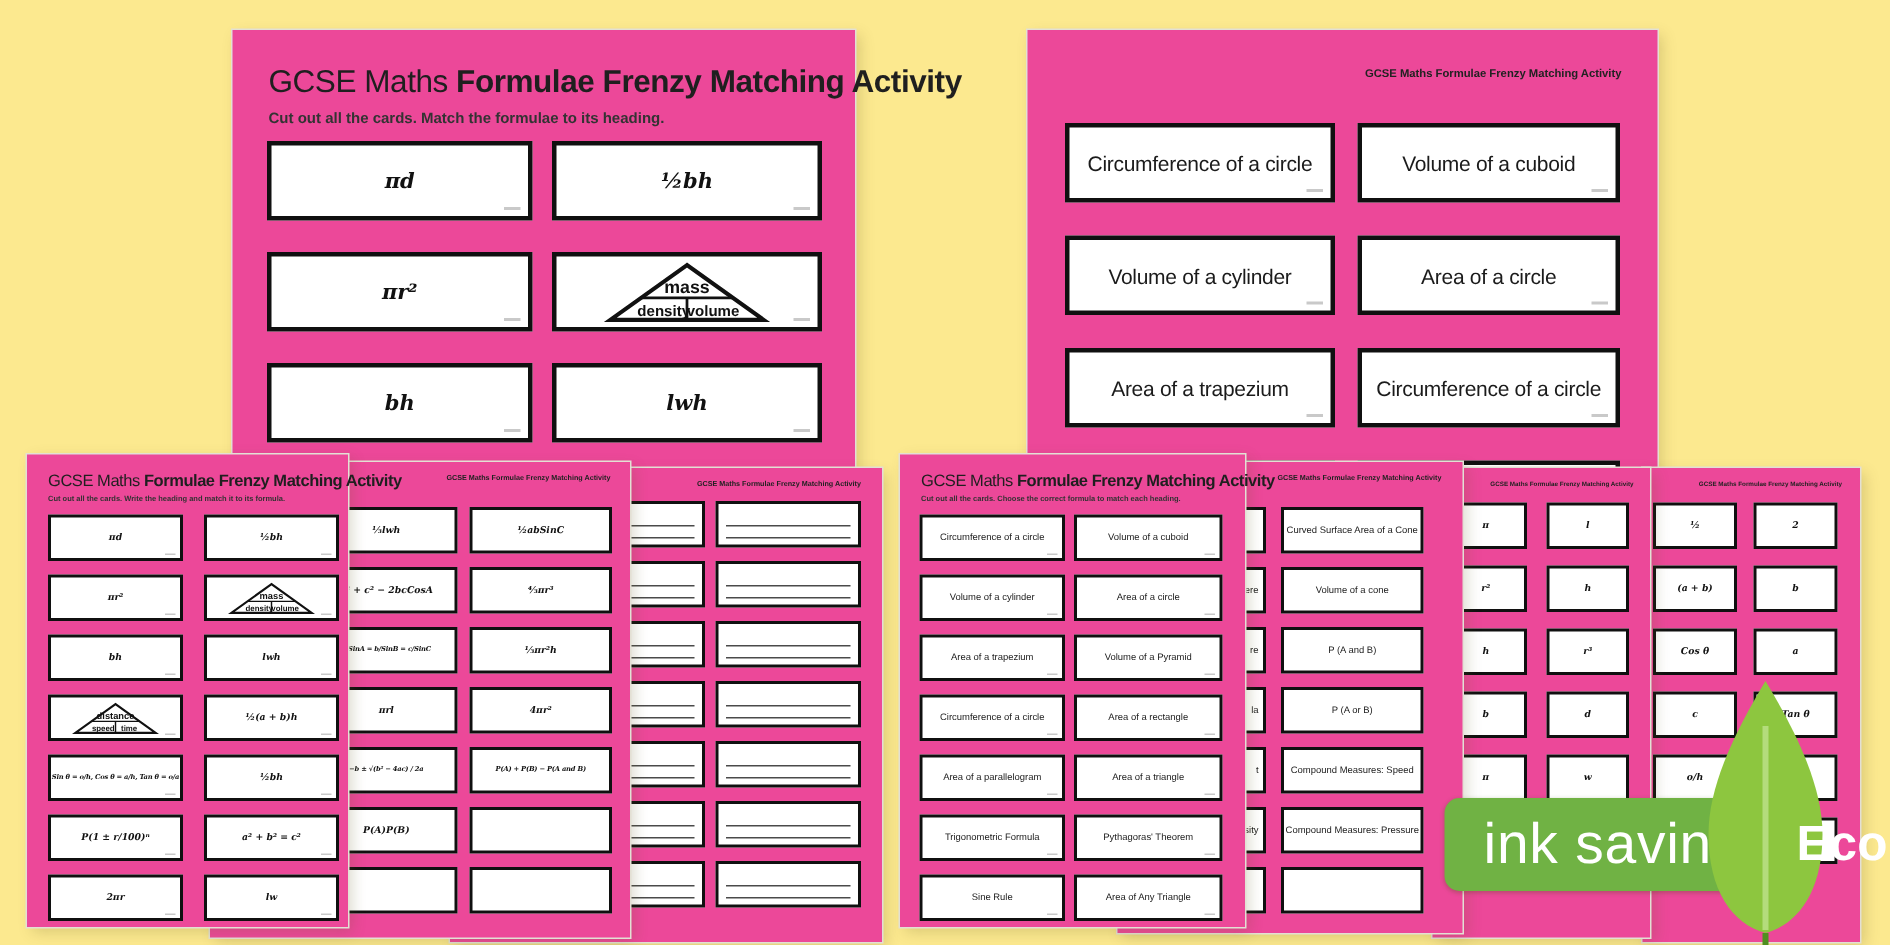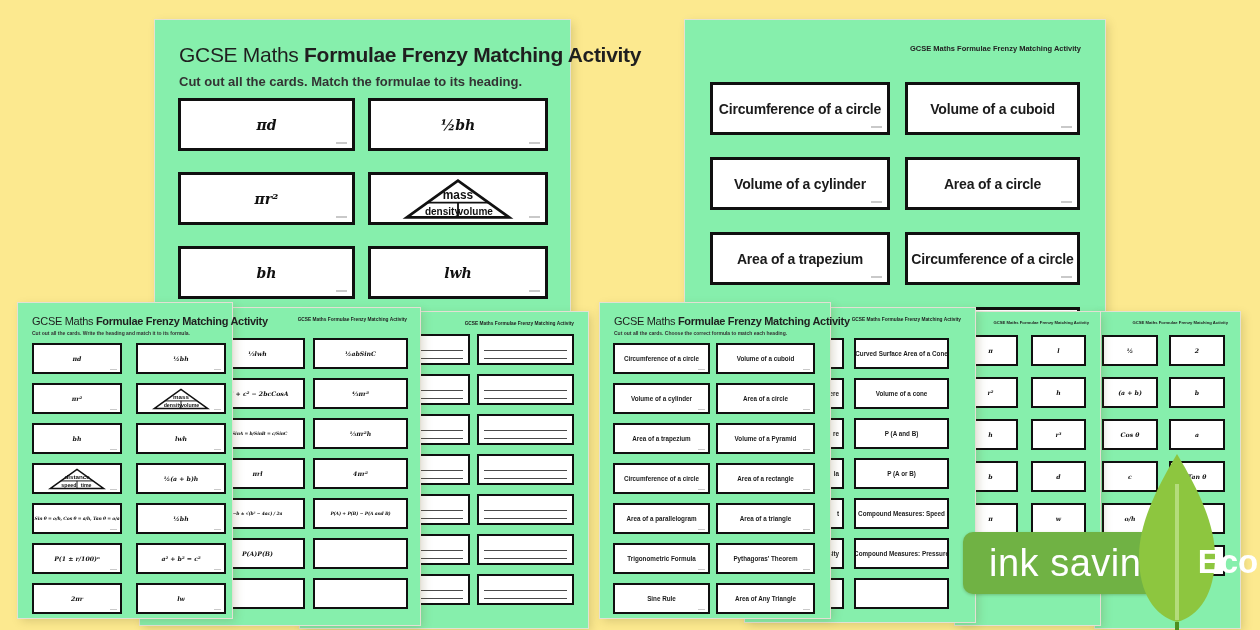--- a/index.html
+++ b/index.html
@@ -2,58 +2,58 @@
 <html><head>
 <meta charset="utf-8">
 <style>
   html,body{margin:0;padding:0;}
   body{
     width:1260px;height:630px;position:relative;overflow:hidden;
     background:#fce98f;
     font-family:"Liberation Sans",sans-serif;
   }
   .page{
-    position:absolute;background:#86efac;
+    position:absolute;background:#ec4899;
     box-shadow:0 0 0 1px #e3e0d4, 3px 3px 9px rgba(95,85,30,.22);
   }
   
   .big-title{color:#1f1f1f;letter-spacing:-0.3px;white-space:nowrap;}
   .big-title .tn{font-weight:400;}
   .big-title .tb{font-weight:700;}
   .sm-header{font-weight:700;color:#222;text-align:right;white-space:nowrap;}
   .subtitle{font-weight:700;color:#333;}
   
   .cards{display:grid;}
   .card{
     border:2px solid #101010;background:#fff;position:relative;
     display:flex;align-items:center;justify-content:center;overflow:hidden;
   }
   .pg-big .card{border-width:3px;}
   .t-math .cv{font-family:"DejaVu Serif",serif;font-style:italic;font-weight:700;color:#111;white-space:nowrap;}
-  .t-text .cv,.t-frag .cv{font-weight:700;color:#1b1b1b;white-space:nowrap;}
+  .t-text .cv,.t-frag .cv{font-weight:400;color:#1b1b1b;white-space:nowrap;}
   .pg-big .t-math .cv{font-size:14px;}
   .pg-big .t-text .cv{font-size:14px;letter-spacing:-0.2px;}
   .pg-sm .t-math .cv{font-size:6.2px;}
   .pg-sm .t-text .cv,.pg-sm .t-frag .cv{font-size:6.3px;}
   .pg-sm .card.sm .cv{font-size:4.5px;letter-spacing:-0.15px;}
   .t-frag{justify-content:flex-end;}
   .t-frag .cv{padding-right:3px;}
   .t-lines i{position:absolute;left:5px;right:5px;border-top:1.2px solid #4a4a4a;}
   .t-lines i:nth-child(1){top:52%;}
   .t-lines i:nth-child(2){top:80%;}
   .pg-big .t-tri svg{width:112px;height:42px;}
   .pg-sm .t-tri svg{width:58px;height:22px;}
   .tri text{font-family:"Liberation Sans",sans-serif;font-weight:700;fill:#111;}
   
   .has-wm .card::after{content:"";position:absolute;right:5px;bottom:4px;width:11px;height:2px;background:#c9c9c9;}
   .pg-sm.has-wm .card::after{width:7px;height:1.5px;right:3px;bottom:2px;}
   
   #p-top-left{left:155px;top:20px;width:415px;height:400px;z-index:1;}
   #p-top-left .big-title{font-size:21px;padding:23px 24px 0 24px;}
-  #p-top-left .subtitle{font-size:13px;padding:7px 24px 0 24px;}
+  #p-top-left .subtitle{font-size:10px;padding:7px 24px 0 24px;}
   #p-top-left .cards{margin-top:9px;padding-left:23px;grid-template-columns:177px 180px;column-gap:13px;row-gap:21px;}
   #p-top-left .card{height:47px;}
   #p-top-right{left:685px;top:20px;width:420px;height:400px;z-index:1;}
   #p-top-right .sm-header{font-size:7.5px;padding:24px 24px 0 0;}
   #p-top-right .cards{margin-top:29px;padding-left:25px;grid-template-columns:180px 175px;column-gap:15px;row-gap:22px;}
   #p-top-right .card{height:47px;}
   #p-lined{left:300px;top:312px;width:288px;height:316px;z-index:2;}
   #p-lined .sm-header{font-size:4.8px;padding:9px 14px 0 0;}
   #p-lined .cards{margin-top:8px;padding-left:73px;grid-template-columns:97px 97px;column-gap:7px;row-gap:9px;}
   #p-lined .card{height:27px;}

